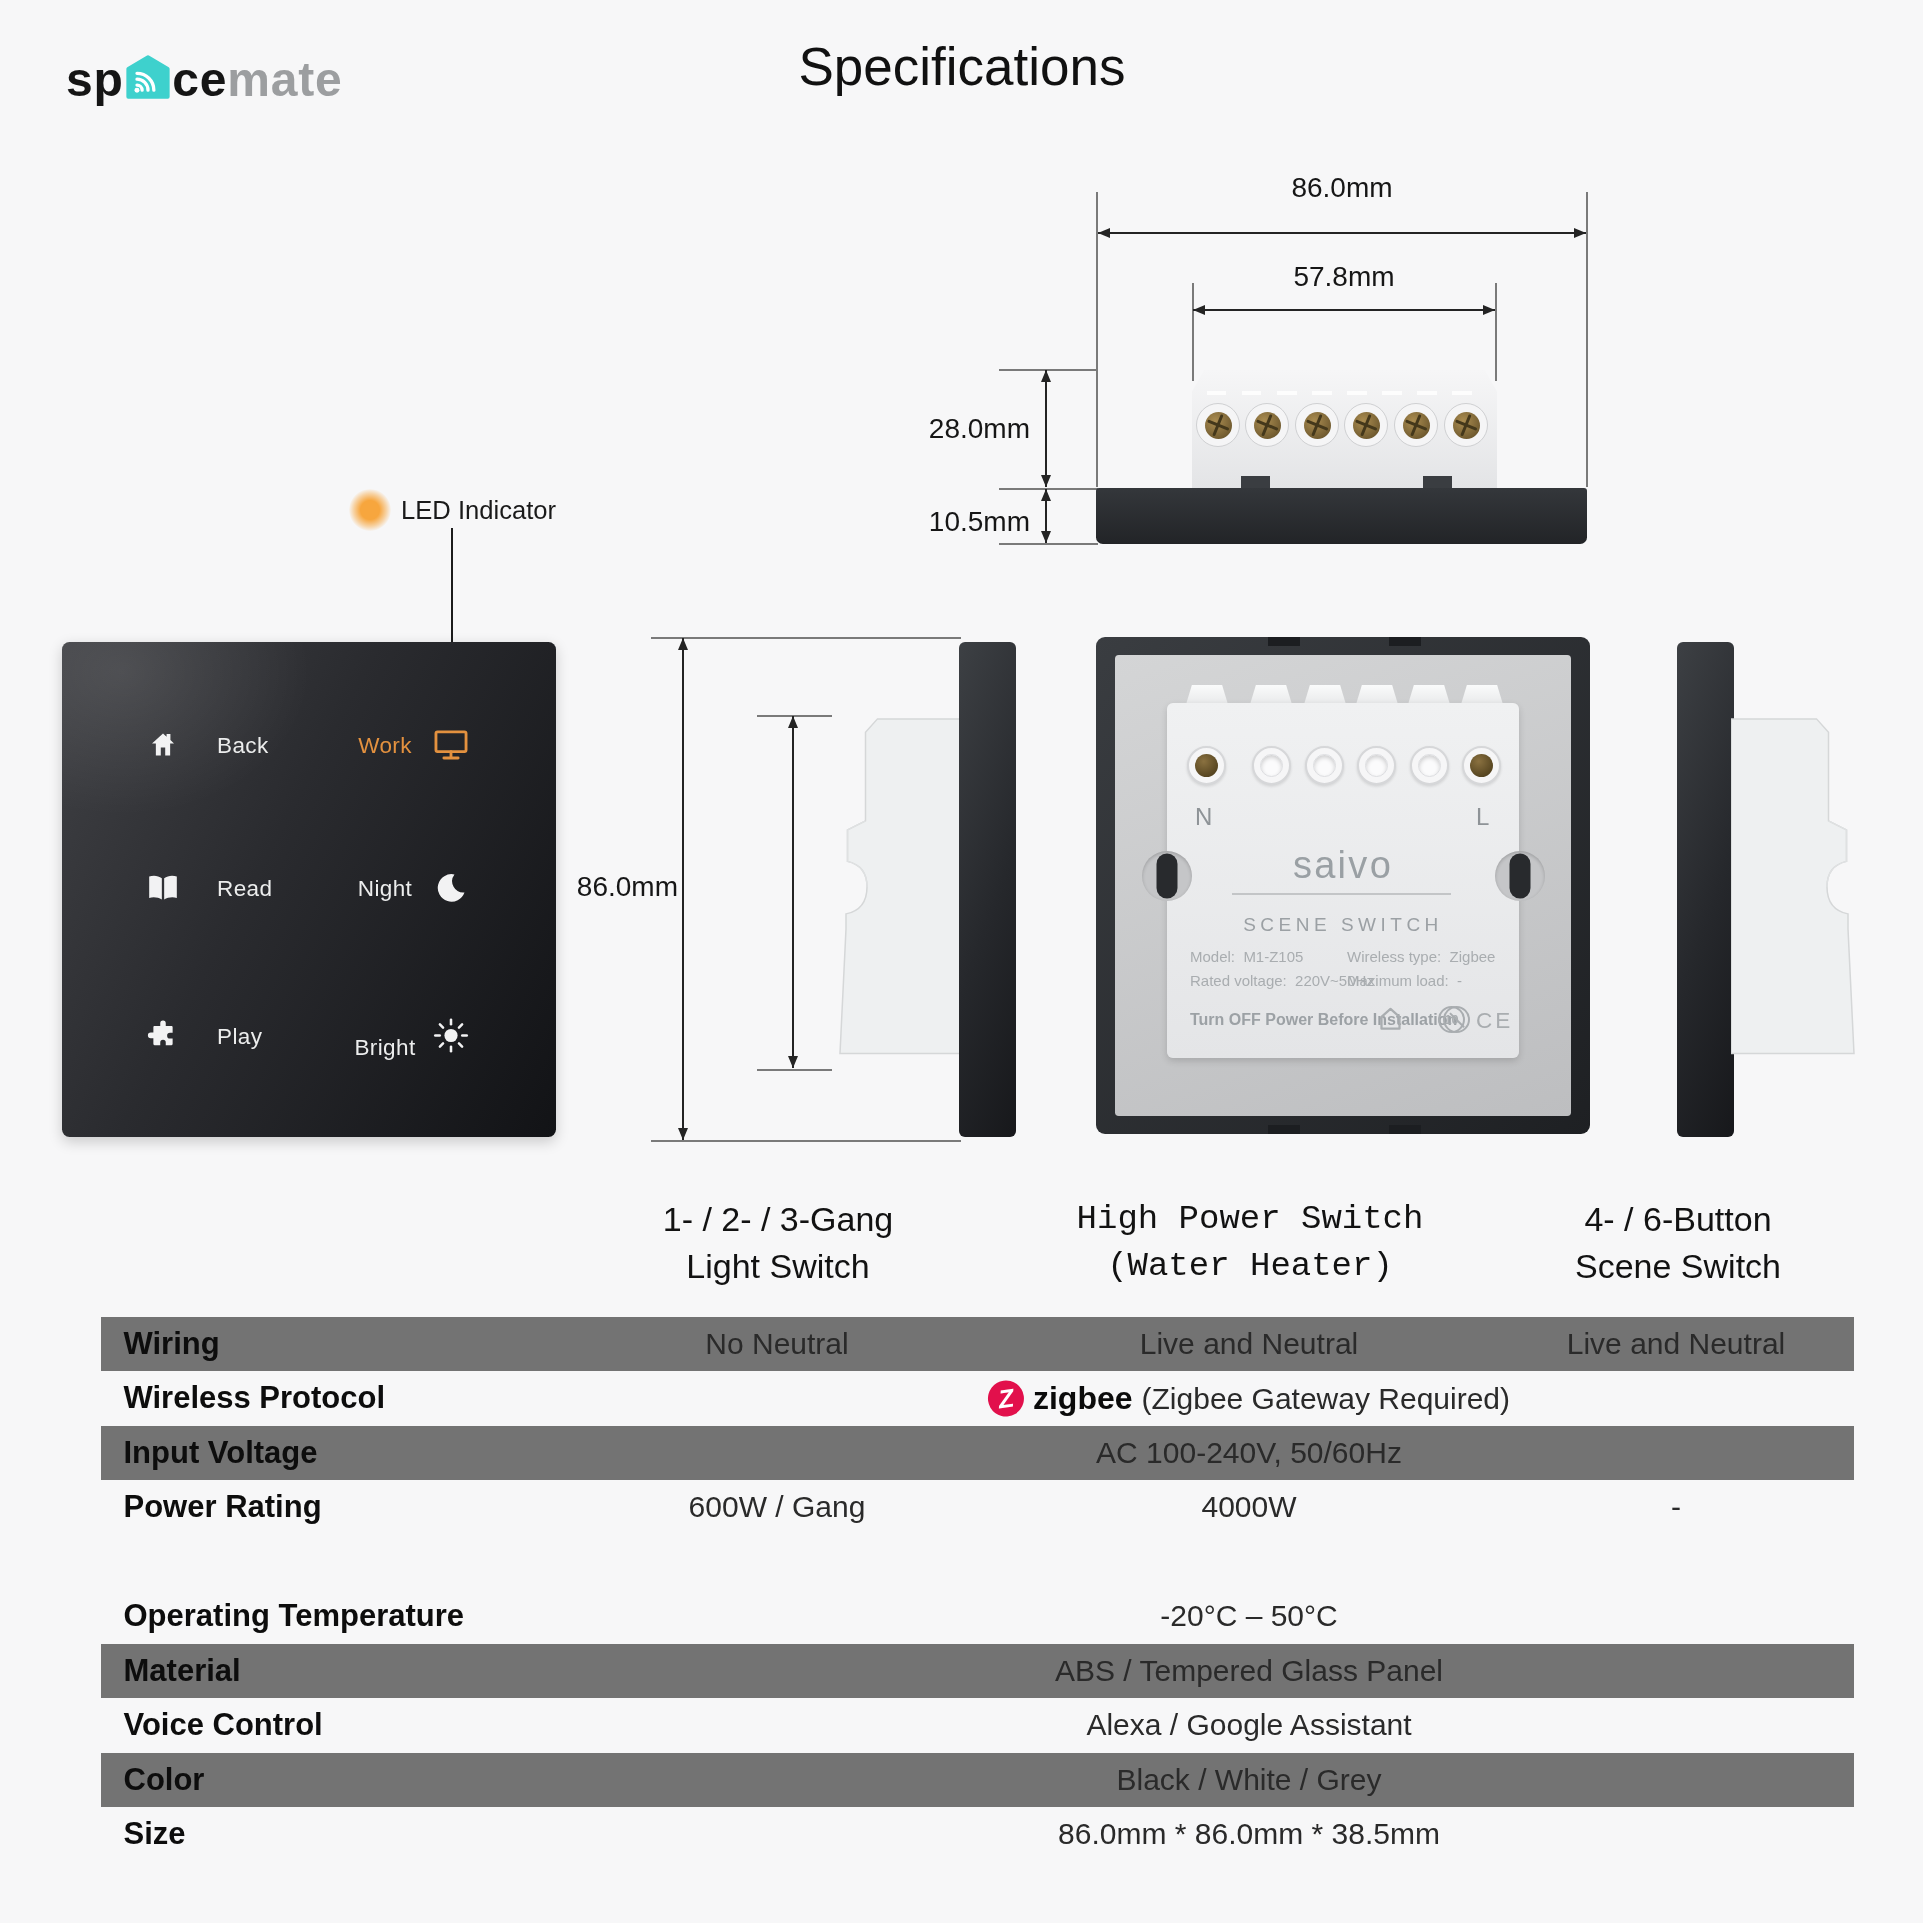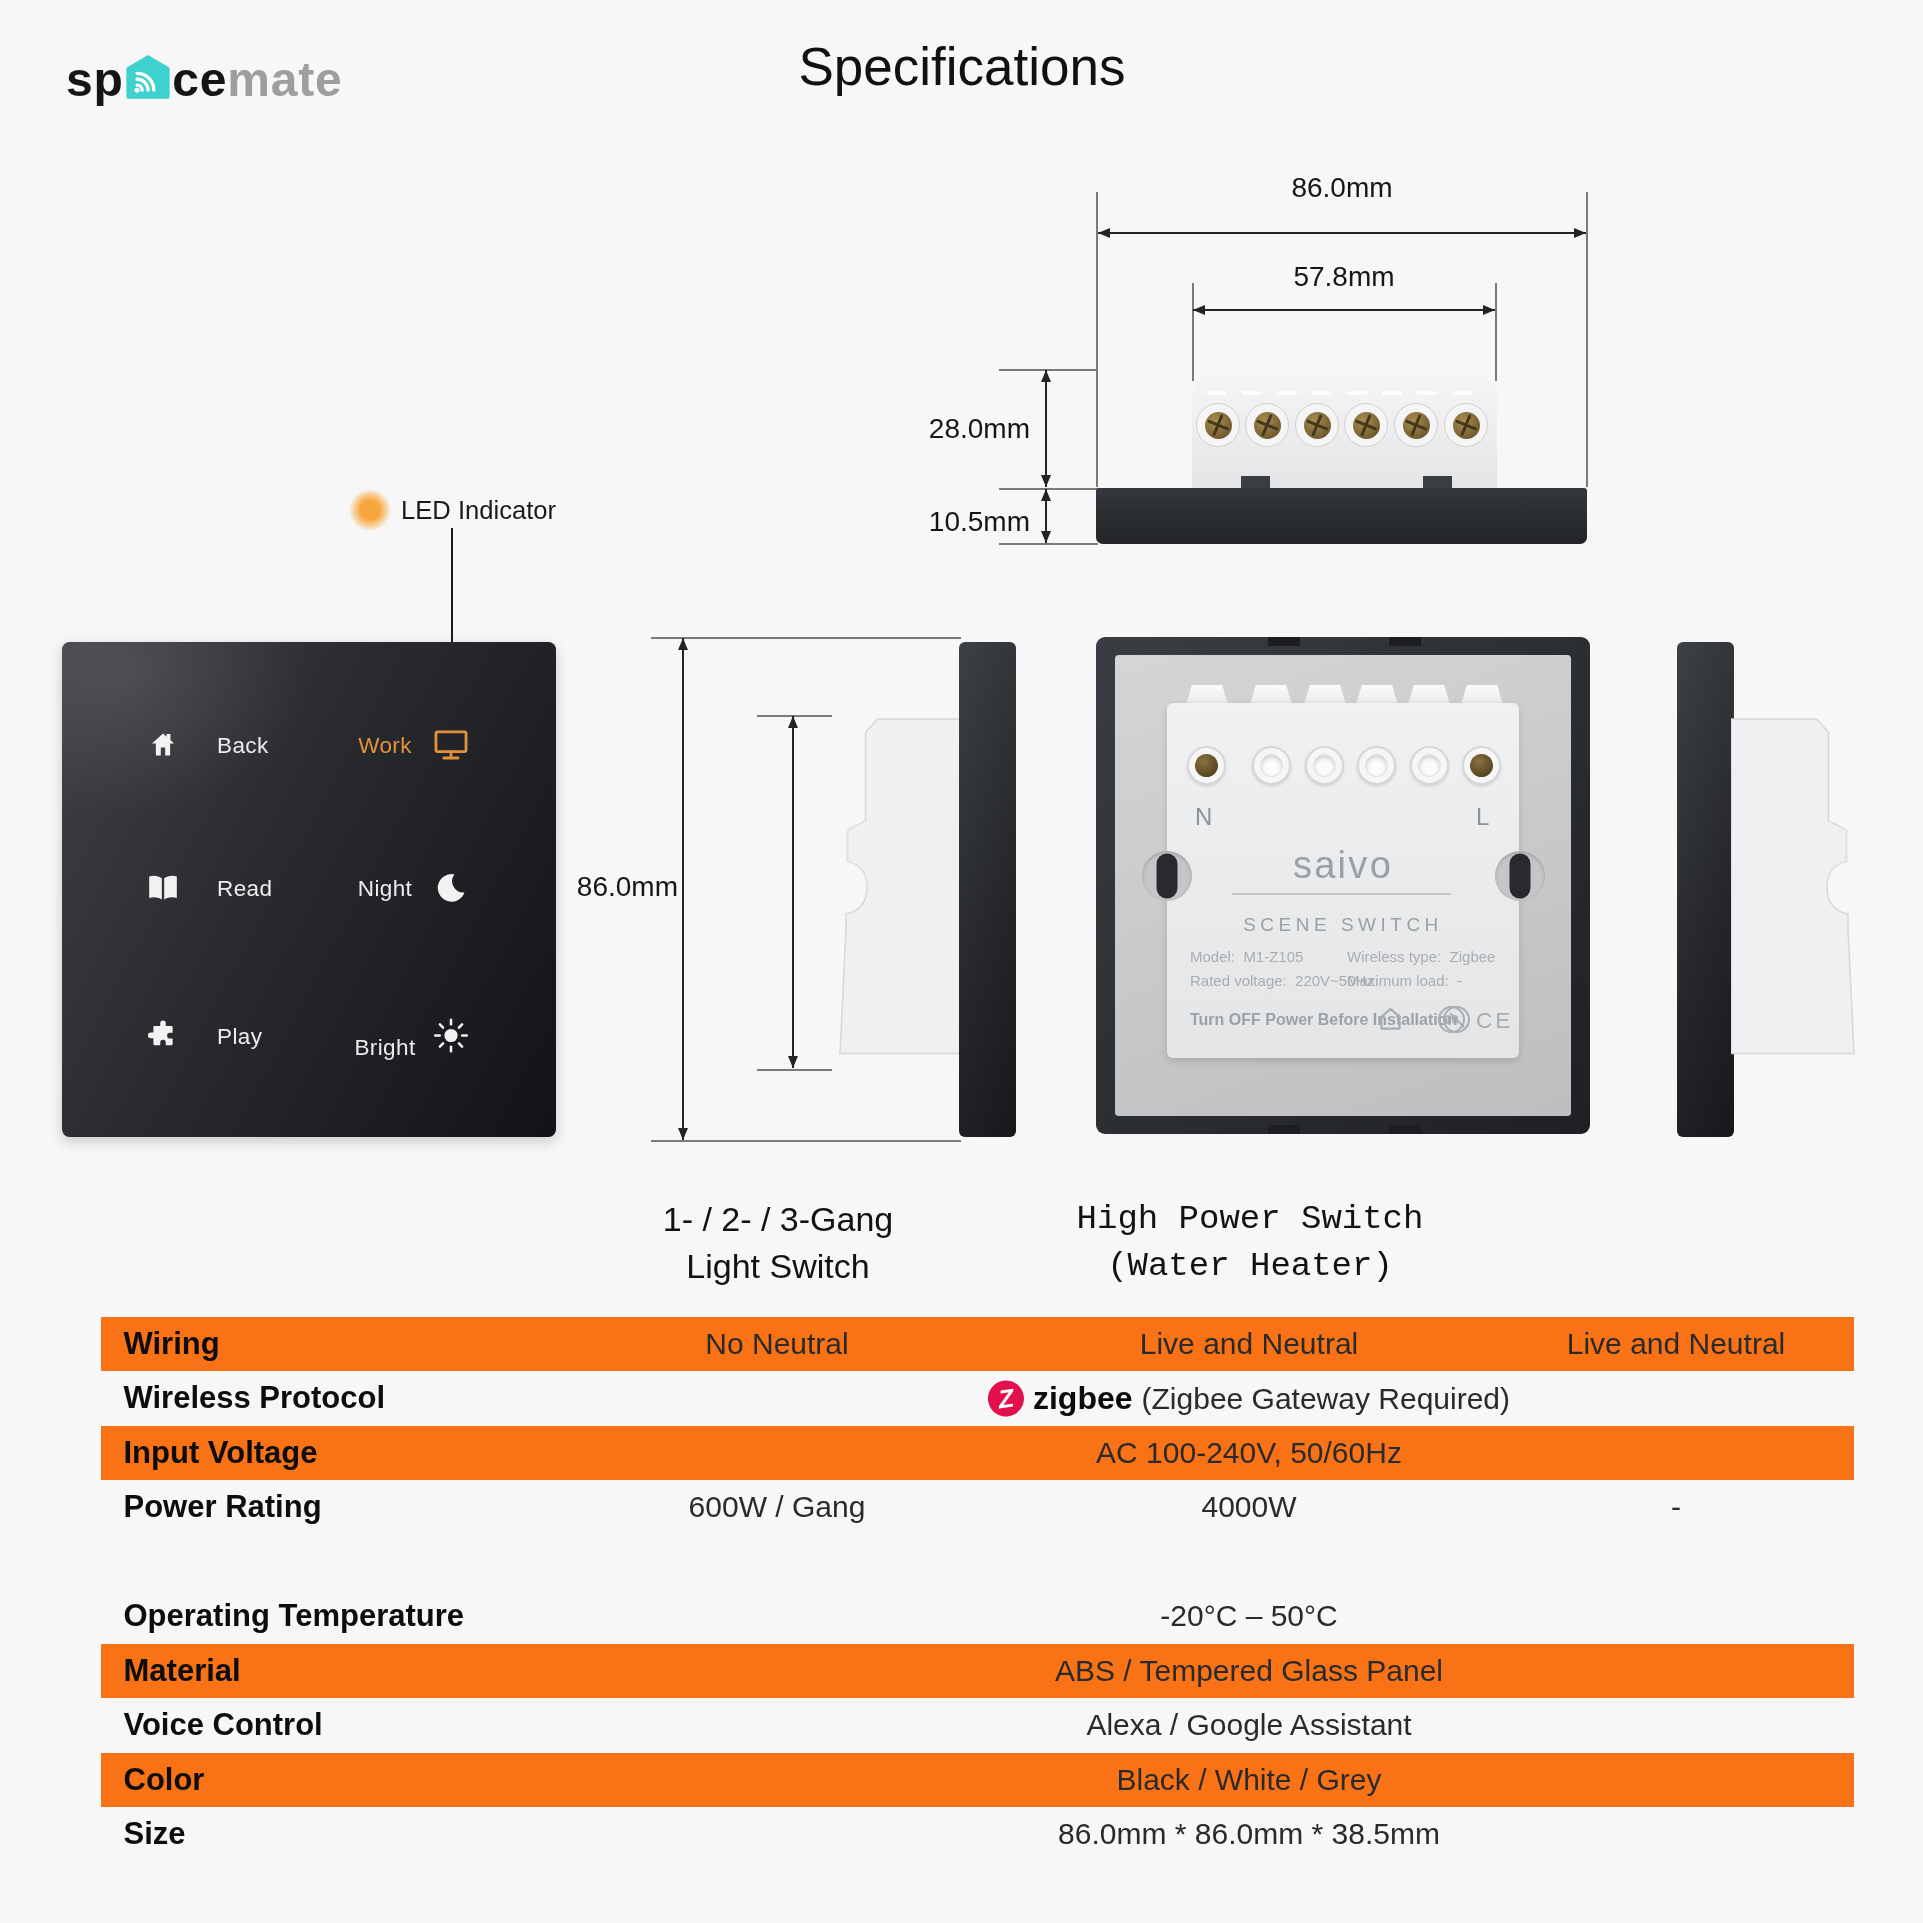--- a/index.html
+++ b/index.html
@@ -108,21 +108,21 @@
         background:#a9adb0;transform:rotate(45deg);}
   .cert-ce{font-size:22.5px;letter-spacing:3px;color:#a9adb0;}
   .bv-notch{position:absolute;width:32px;height:9px;background:#1c1e21;}
 
   
   .caption{position:absolute;top:1196px;transform:translateX(-50%);text-align:center;
         font-size:34px;font-weight:500;color:#121212;line-height:47px;white-space:nowrap;}
 
   
   .t-row{position:absolute;left:101px;width:1753px;height:54px;}
-  .t-row.grey{background:#f97316;}
+  .t-row.grey{background:#737373;}
   .t-label{position:absolute;left:22.5px;top:50%;transform:translateY(-50%);
         font-size:31px;font-weight:700;color:#0d0d0d;white-space:nowrap;}
   .t-cell{position:absolute;top:50%;transform:translate(-50%,-50%);
         font-size:30px;color:#2a2a2a;white-space:nowrap;}
   .t-c1{left:676px;} .t-c2{left:1148px;} .t-c3{left:1575px;} .t-full{left:1148px;}
   .zb-wrap{position:absolute;left:1148px;top:50%;transform:translate(-50%,-50%);
         display:flex;align-items:center;gap:9px;white-space:nowrap;}
   .zb-logo{width:36px;height:36px;border-radius:50%;background:#e2104c;color:#fff;
         display:flex;align-items:center;justify-content:center;
         font-size:25.6px;font-weight:700;font-style:italic;transform:rotate(-8deg);}
@@ -372,20 +372,24 @@
   </div>
 
   <div class="caption" style="left:778px;">
     <div>1- / 2- / 3-Gang</div>
     <div>Light Switch</div>
   </div>
   <div class="caption" style="left:1250px;font-family:Liberation Mono, monospace;">
     <div>High Power Switch</div>
     <div>(Water Heater)</div>
   </div>
+  <div class="caption" style="left:1678px;">
+    <div>4- / 6-Button</div>
+    <div>Scene Switch</div>
+  </div>
 
   <div class="t-row grey" style="top:1317px;">
     <span class="t-label">Wiring</span>
     <span class="t-cell t-c1">No Neutral</span>
     <span class="t-cell t-c2">Live and Neutral</span>
     <span class="t-cell t-c3">Live and Neutral</span>
   </div>
   <div class="t-row" style="top:1371px;">
     <span class="t-label">Wireless Protocol</span>
     <span class="zb-wrap">

